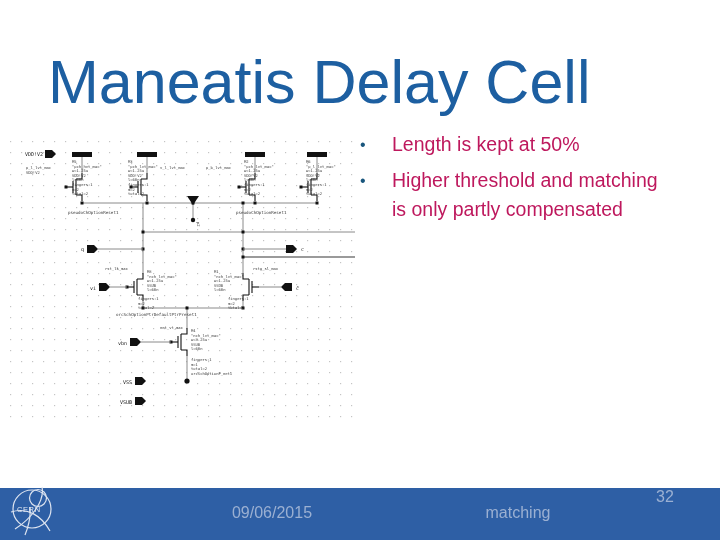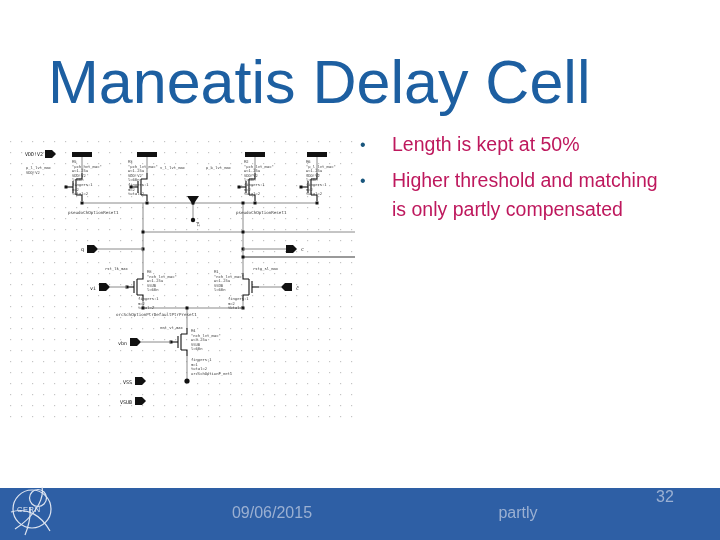--- a/index.html
+++ b/index.html
@@ -181,16 +181,16 @@
     <g stroke="#dde4f0" stroke-width="1.2" fill="none">
       <circle cx="27" cy="26" r="19"></circle>
       <circle cx="33" cy="15" r="8.5"></circle>
       <path d="M10,46 C26,36 40,18 37,4"></path>
       <path d="M45,48 C36,32 22,24 6,29"></path>
       <path d="M20,52 C24,42 26,34 25,24"></path>
     </g>
     <text x="12" y="29" font-size="7.5" letter-spacing="0.6" fill="#e4eaf4" font-family="Liberation Sans, sans-serif">CERN</text>
   </svg>
   <div class="footer-text footer-date">09/06/2015</div>
-  <div class="footer-text footer-project">partly</div>
+  <div class="footer-text footer-project">matching</div>
   <div class="footer-text footer-page">32</div>
 
 </div>
 
 </body></html>

